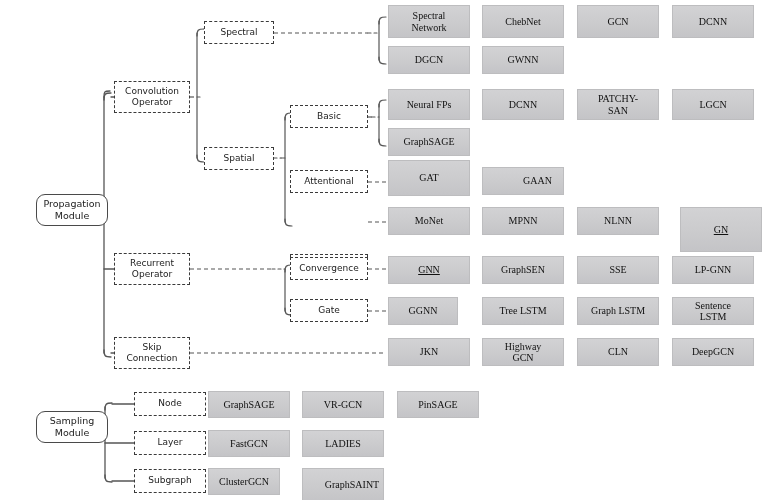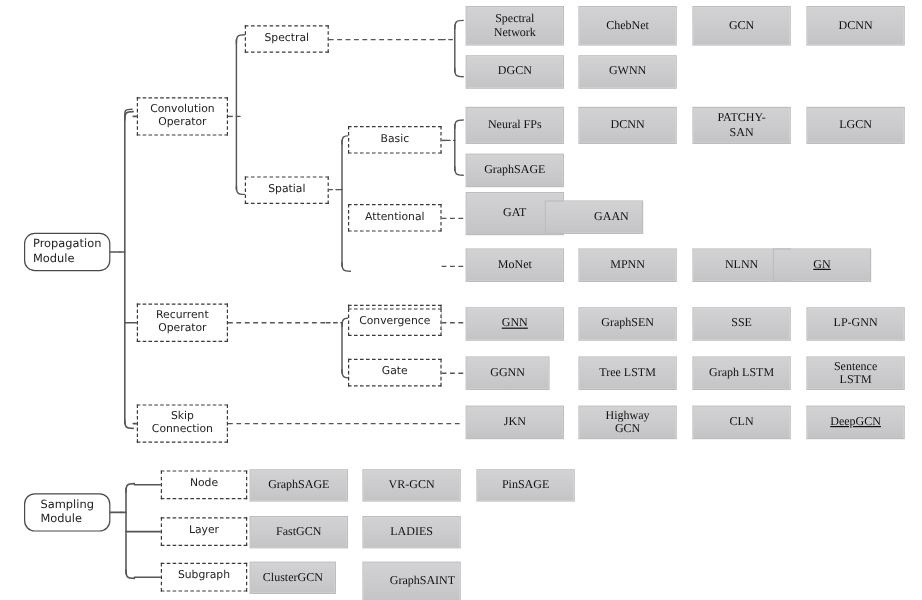--- a/index.html
+++ b/index.html
@@ -10,25 +10,26 @@
   
   #wires{position:absolute;left:0;top:0;width:768px;height:500px;}
 
   
   .root-node{
     position:absolute;
     border:1.4px solid #4a4a4a;
     border-radius:9px;
     background:#ffffff;
     display:flex;align-items:center;justify-content:center;
-    text-align:left;
+    text-align:center;
     font-family:"DejaVu Sans",sans-serif;
     font-size:9.5px;line-height:1.3;
     color:#222;
     box-sizing:border-box;
+    margin-left:16px;
   }
 
   
   .cat-node{
     position:absolute;
     border:1.4px dashed #3a3a3a;
     background:#ffffff;
     display:flex;align-items:center;justify-content:center;
     text-align:center;
     font-family:"DejaVu Sans",sans-serif;
@@ -238,33 +239,33 @@
       </div>
       <div class="leaf-node" style="left: 672px; top: 89px; width: 82px; height: 31px;">
         <span>LGCN</span>
       </div>
       <div class="leaf-node" style="left: 388px; top: 128px; width: 82px; height: 28px;">
         <span>GraphSAGE</span>
       </div>
       <div class="leaf-node" style="left: 388px; top: 160px; width: 82px; height: 36px;">
         <span>GAT</span>
       </div>
-      <div class="leaf-node" style="left: 454px; top: 167px; width: 82px; height: 28px; padding-left: 29px;">
+      <div class="leaf-node" style="left: 482px; top: 167px; width: 82px; height: 28px; padding-left: 29px;">
         <span>GAAN</span>
       </div>
       <div class="leaf-node" style="left: 388px; top: 207px; width: 82px; height: 28px;">
         <span>MoNet</span>
       </div>
       <div class="leaf-node" style="left: 482px; top: 207px; width: 82px; height: 28px;">
         <span>MPNN</span>
       </div>
       <div class="leaf-node" style="left: 577px; top: 207px; width: 82px; height: 28px;">
         <span>NLNN</span>
       </div>
-      <div class="leaf-node" style="left: 644px; top: 207px; width: 82px; height: 28px; text-decoration: underline;">
+      <div class="leaf-node" style="left: 680px; top: 207px; width: 82px; height: 45px; text-decoration: underline;">
         <span>GN</span>
       </div>
       <div class="leaf-node" style="left: 388px; top: 256px; width: 82px; height: 28px;">
         <span class="u">GNN</span>
       </div>
       <div class="leaf-node" style="left: 482px; top: 256px; width: 82px; height: 28px;">
         <span>GraphSEN</span>
       </div>
       <div class="leaf-node" style="left: 577px; top: 256px; width: 82px; height: 28px;">
         <span>SSE</span>
@@ -286,21 +287,21 @@
       </div>
       <div class="leaf-node" style="left: 388px; top: 338px; width: 82px; height: 28px;">
         <span>JKN</span>
       </div>
       <div class="leaf-node" style="left: 482px; top: 338px; width: 82px; height: 28px;">
         <span>Highway<br>GCN</span>
       </div>
       <div class="leaf-node" style="left: 577px; top: 338px; width: 82px; height: 28px; text-align: right;">
         <span>CLN</span>
       </div>
-      <div class="leaf-node" style="left: 672px; top: 338px; width: 82px; height: 28px; text-decoration: underline;">
+      <div class="leaf-node" style="left: 672px; top: 338px; width: 82px; height: 28px;">
         <span>DeepGCN</span>
       </div>
       <div class="leaf-node" style="left: 208px; top: 391px; width: 82px; height: 27px;">
         <span>GraphSAGE</span>
       </div>
       <div class="leaf-node" style="left: 302px; top: 391px; width: 82px; height: 27px;">
         <span>VR-GCN</span>
       </div>
       <div class="leaf-node" style="left: 397px; top: 391px; width: 82px; height: 27px;">
         <span>PinSAGE</span>

